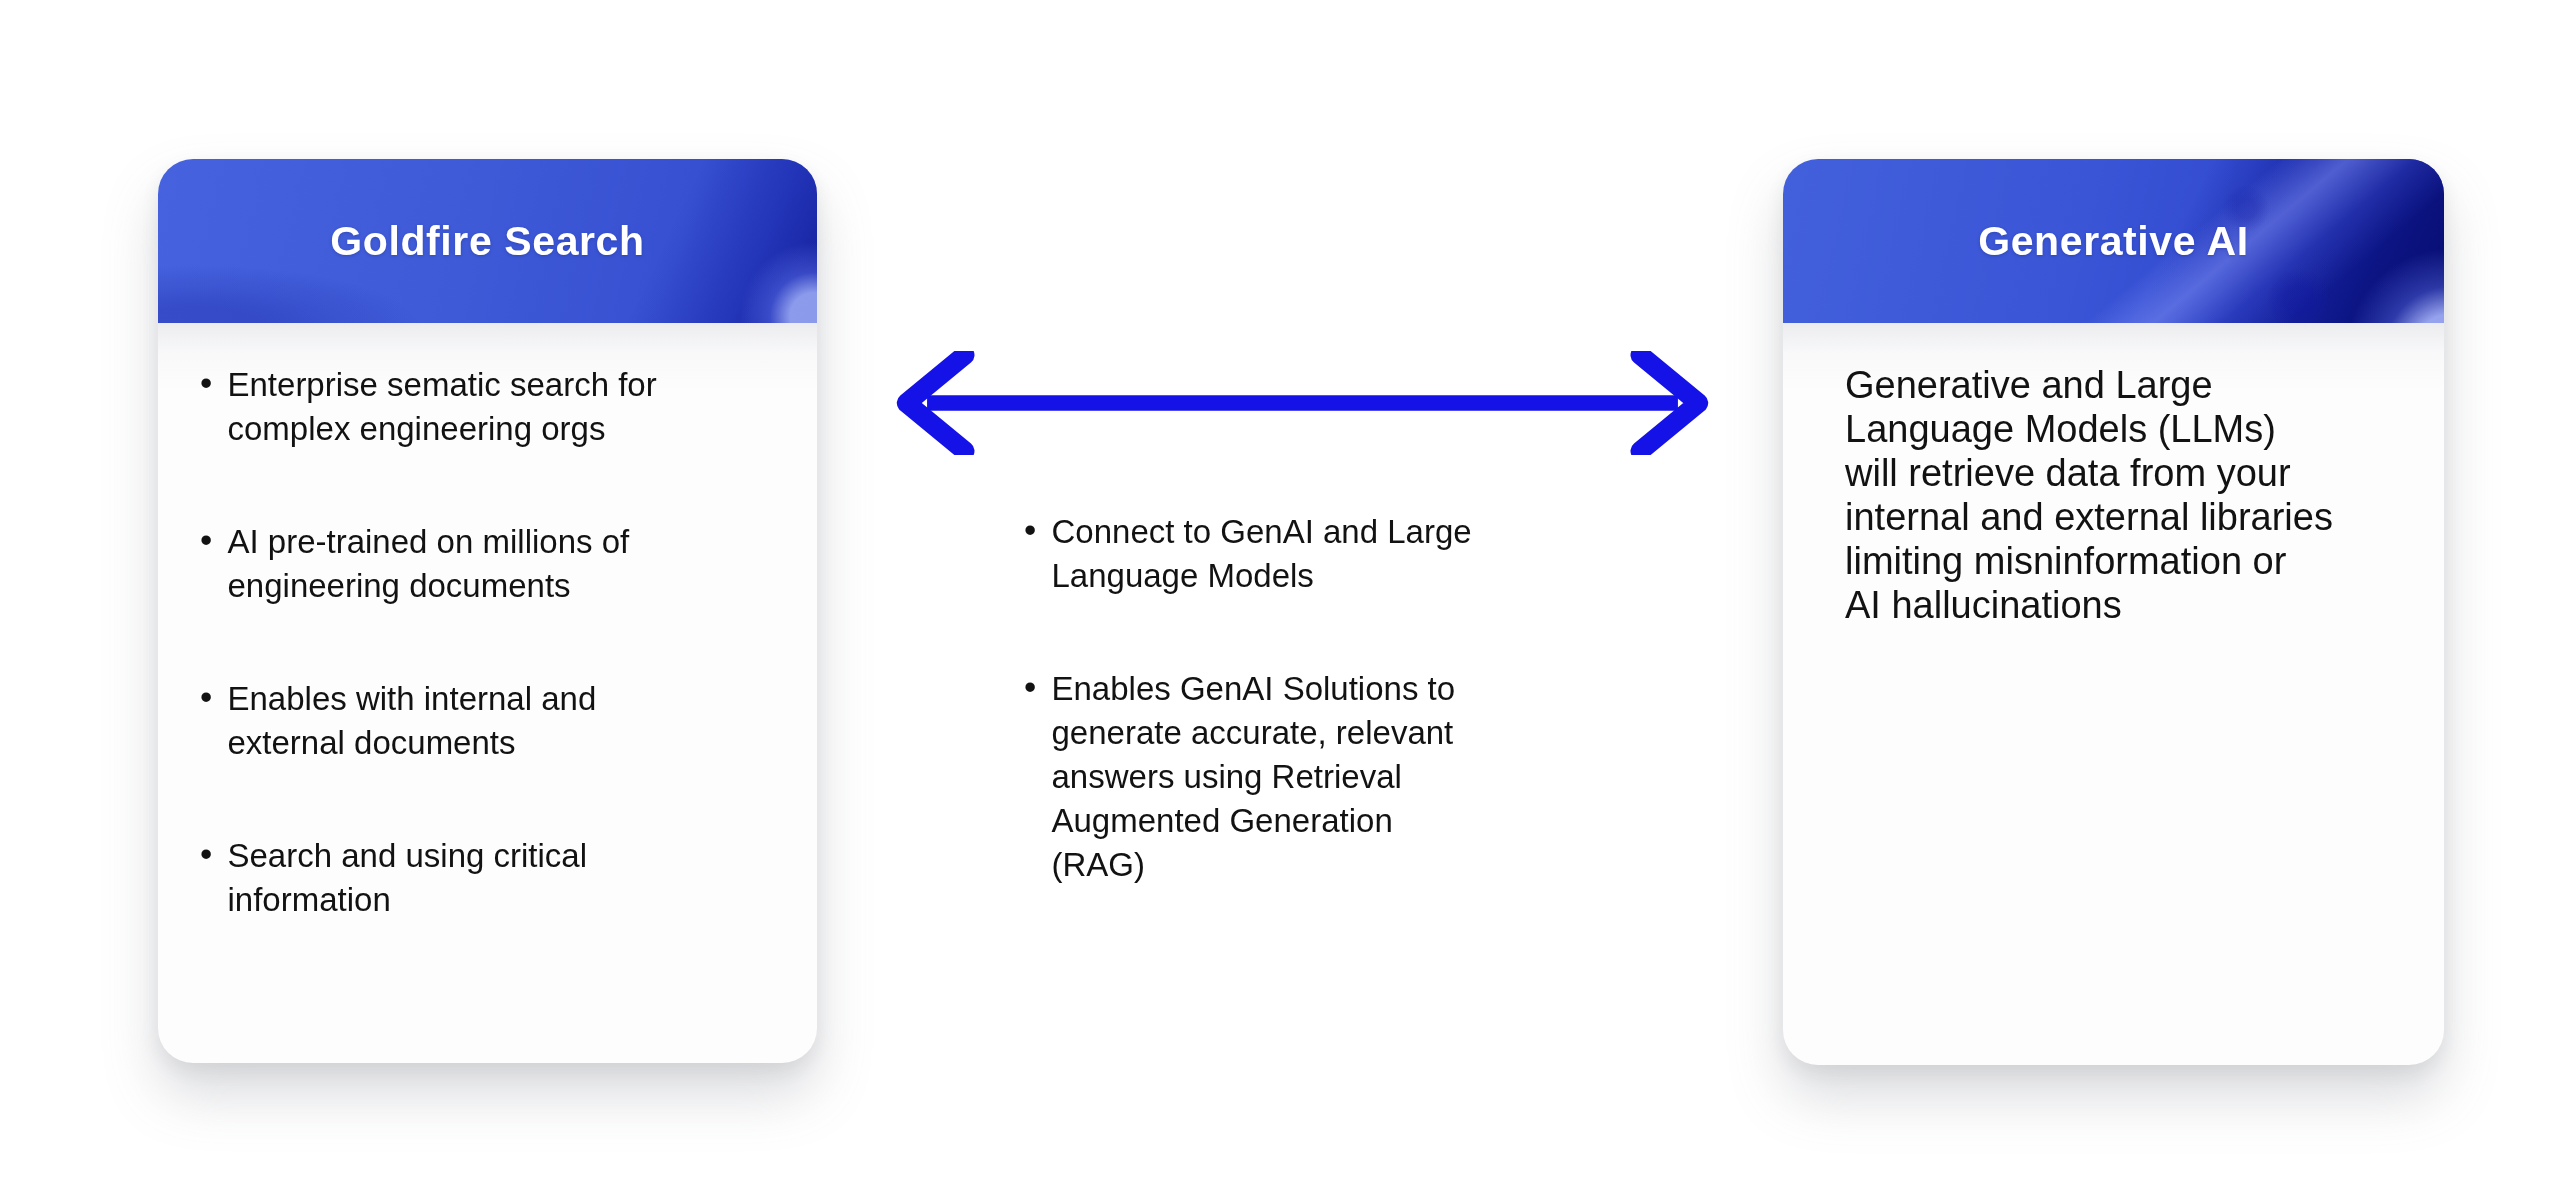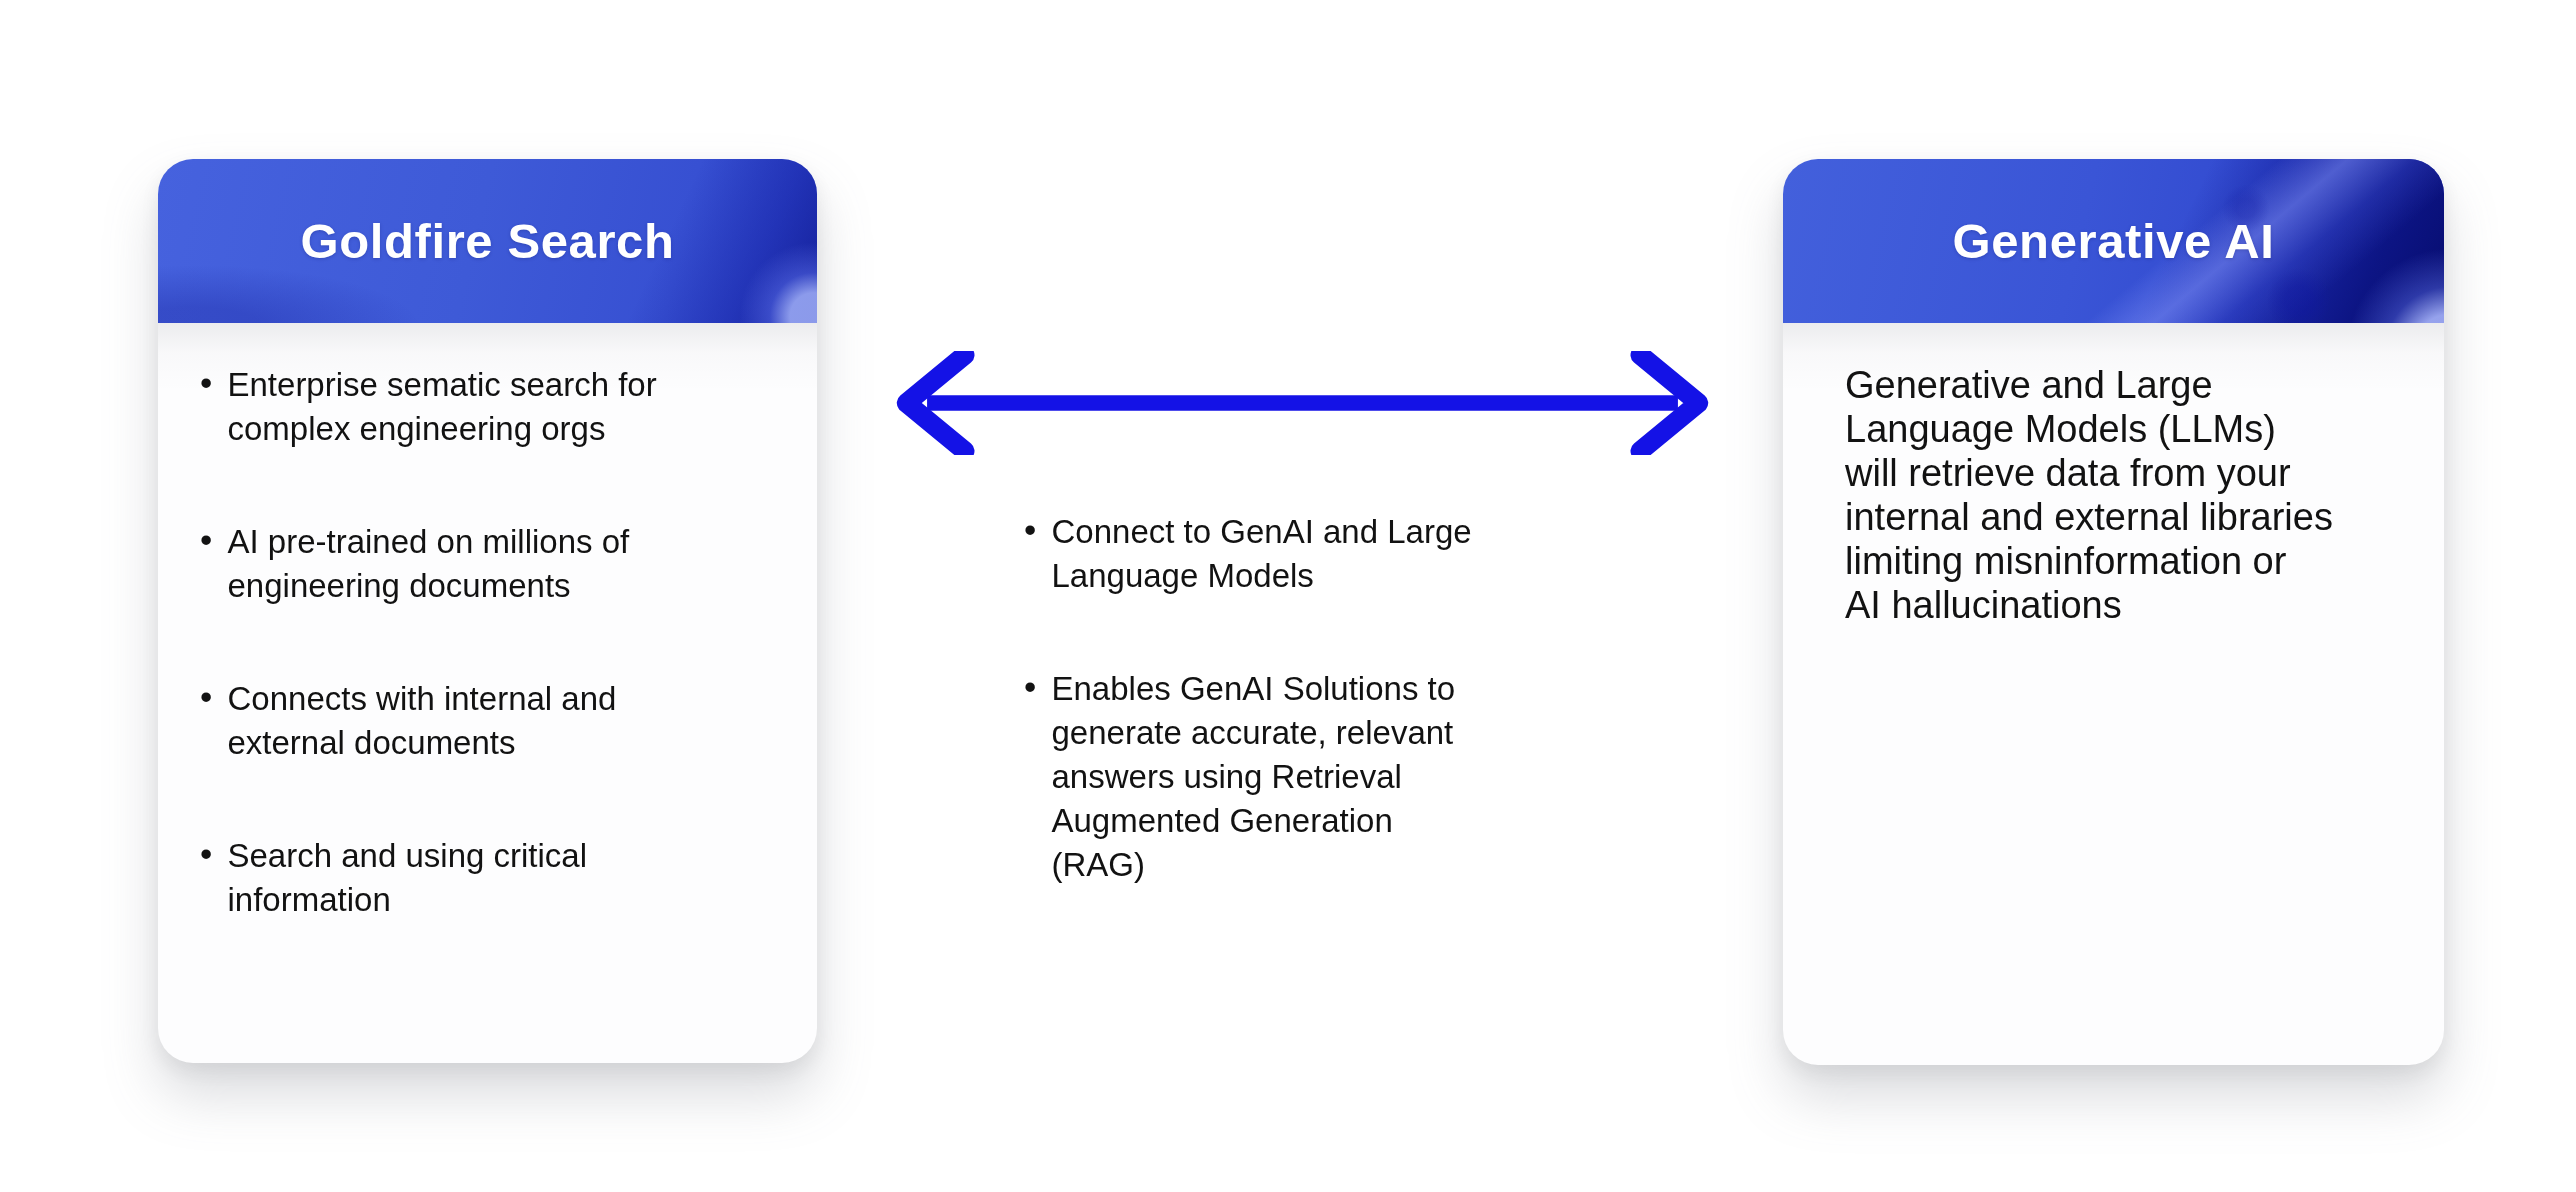--- a/index.html
+++ b/index.html
@@ -60,21 +60,21 @@
       radial-gradient(circle at 101% 118%, rgba(165,178,250,.9) 0 5.5%, rgba(100,120,242,.4) 9.5%, rgba(100,120,242,0) 15%),
       radial-gradient(circle at 78% 86%, rgba(16,24,160,.45) 0 2.5%, rgba(16,24,160,0) 6%),
       radial-gradient(circle at 70% 30%, rgba(20,30,165,.30) 0 2%, rgba(20,30,165,0) 5%),
       linear-gradient(140deg, rgba(0,0,0,0) 58%, rgba(125,142,246,.55) 66%, rgba(80,100,235,.25) 74%, rgba(80,100,235,0) 82%),
       linear-gradient(116deg, rgba(0,0,0,0) 58%, rgba(10,17,140,.55) 72%, rgba(5,10,115,.8) 87%, rgba(3,7,100,.9) 100%),
       linear-gradient(103deg, #4360DC 0%, var(--header_blue_right) 45%, #3149CF 72%, #2639C6 100%);
   }
   .card-title{
     margin:4px;
     color:var(--title_text);
-    font-size:49px;
+    font-size:41px;
     font-weight:700;
     letter-spacing:0.6px;
     line-height:1;
     text-shadow:0 1.1px 3.4px rgba(10,20,90,.25);
   }
   .card-body{
     position:relative;
     background:linear-gradient(180deg, rgba(20,24,40,.075) 0, rgba(20,24,40,.02) 30px, rgba(20,24,40,0) 69px);
   }
   .body-left{padding:40px 43px 0 42px;}
@@ -145,21 +145,21 @@
   <section class="card card-left">
     <header class="card-header header-left">
       <h2 class="card-title">Goldfire Search</h2>
     </header>
     <div class="card-body body-left">
       <ul class="bullet-list">
           <li class="bullet-item">Enterprise sematic search for
 complex engineering orgs</li>
           <li class="bullet-item">AI pre-trained on millions of
 engineering documents</li>
-          <li class="bullet-item">Connects with internal and
+          <li class="bullet-item">Enables with internal and
 external documents</li>
           <li class="bullet-item">Search and using critical
 information</li>
         </ul>
     </div>
   </section>
 
 
   <div class="arrow-wrap">
     <svg viewBox="0 0 1430 182" xmlns="http://www.w3.org/2000/svg" aria-hidden="true">

